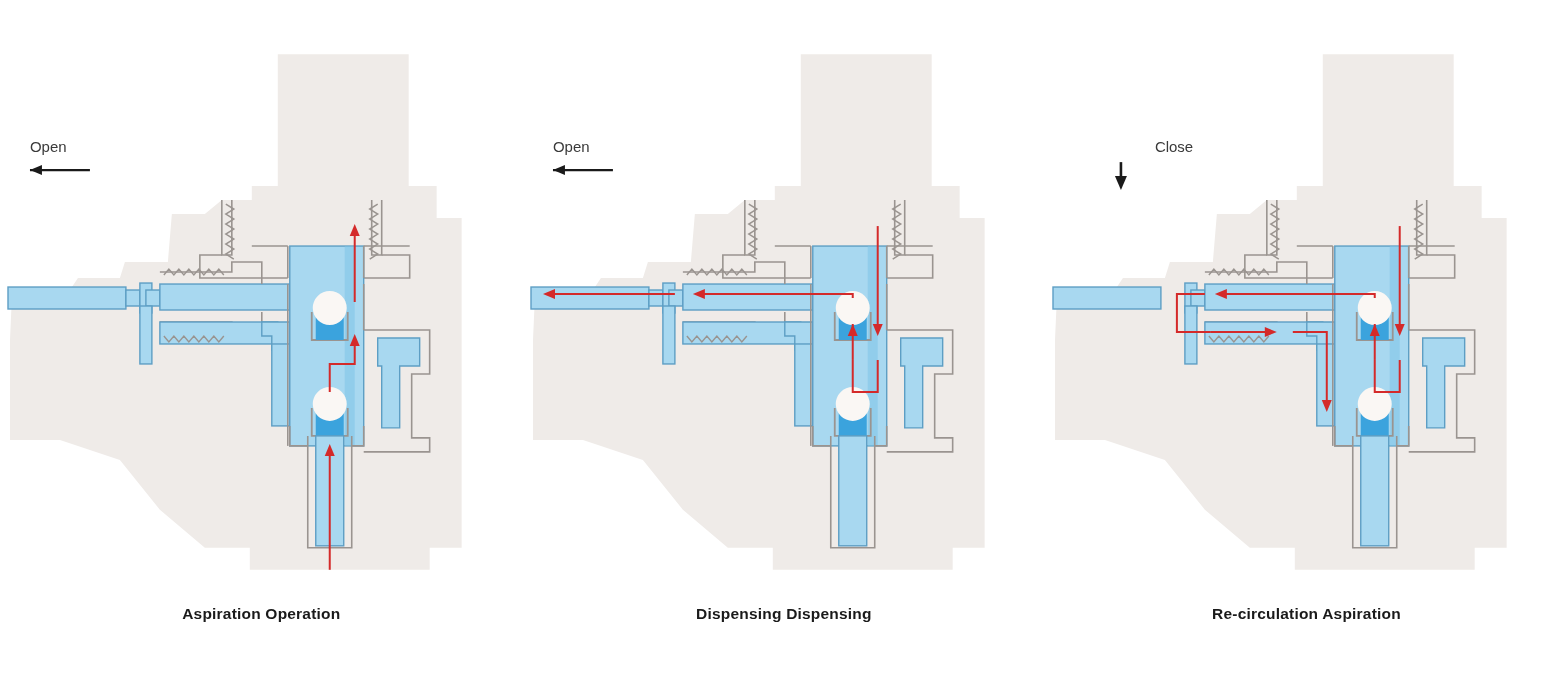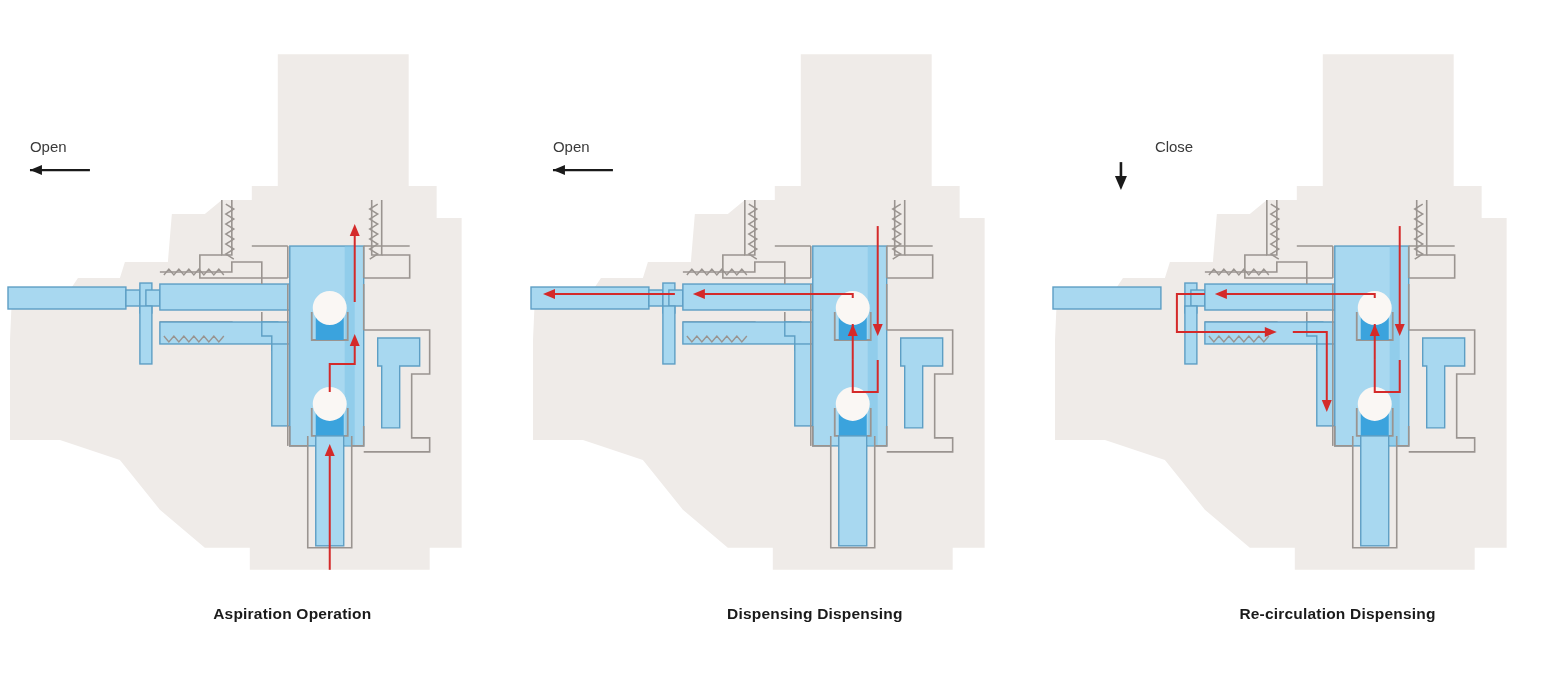--- a/index.html
+++ b/index.html
@@ -50,21 +50,20 @@
     position: absolute;
     left: 0;
     width: 100%;
     top: 605px;
     text-align: center;
     font-size: 15.5px;
     font-weight: bold;
     color: #1a1a1a;
     letter-spacing: 0.2px;
     font-family: "Liberation Sans", sans-serif;
-    margin-left: 31px;
   }
 </style>
 </head>
 <body>
 
 <div class="figure">
   <div class="panels">
 
     <div class="panel">
       <div class="panel-svg-wrap">
@@ -395,17 +394,17 @@
               <line x1="166" y1="292" x2="226" y2="292"></line>
               <polygon points="232,292 220,287 220,297" fill="#d42a2a" stroke="none"></polygon>
             </g>
             <g>
               <path d="M248 292 L282 292 L282 364"></path>
               <polygon points="282,372 277,360 287,360" fill="#d42a2a" stroke="none"></polygon>
             </g>
           </g>
         </svg>
       </div>
-      <div class="panel-caption">Re-circulation Dispensing</div>
+      <div class="panel-caption">Re-circulation Aspiration</div>
     </div>
 
   </div>
 </div>
 
 </body></html>

